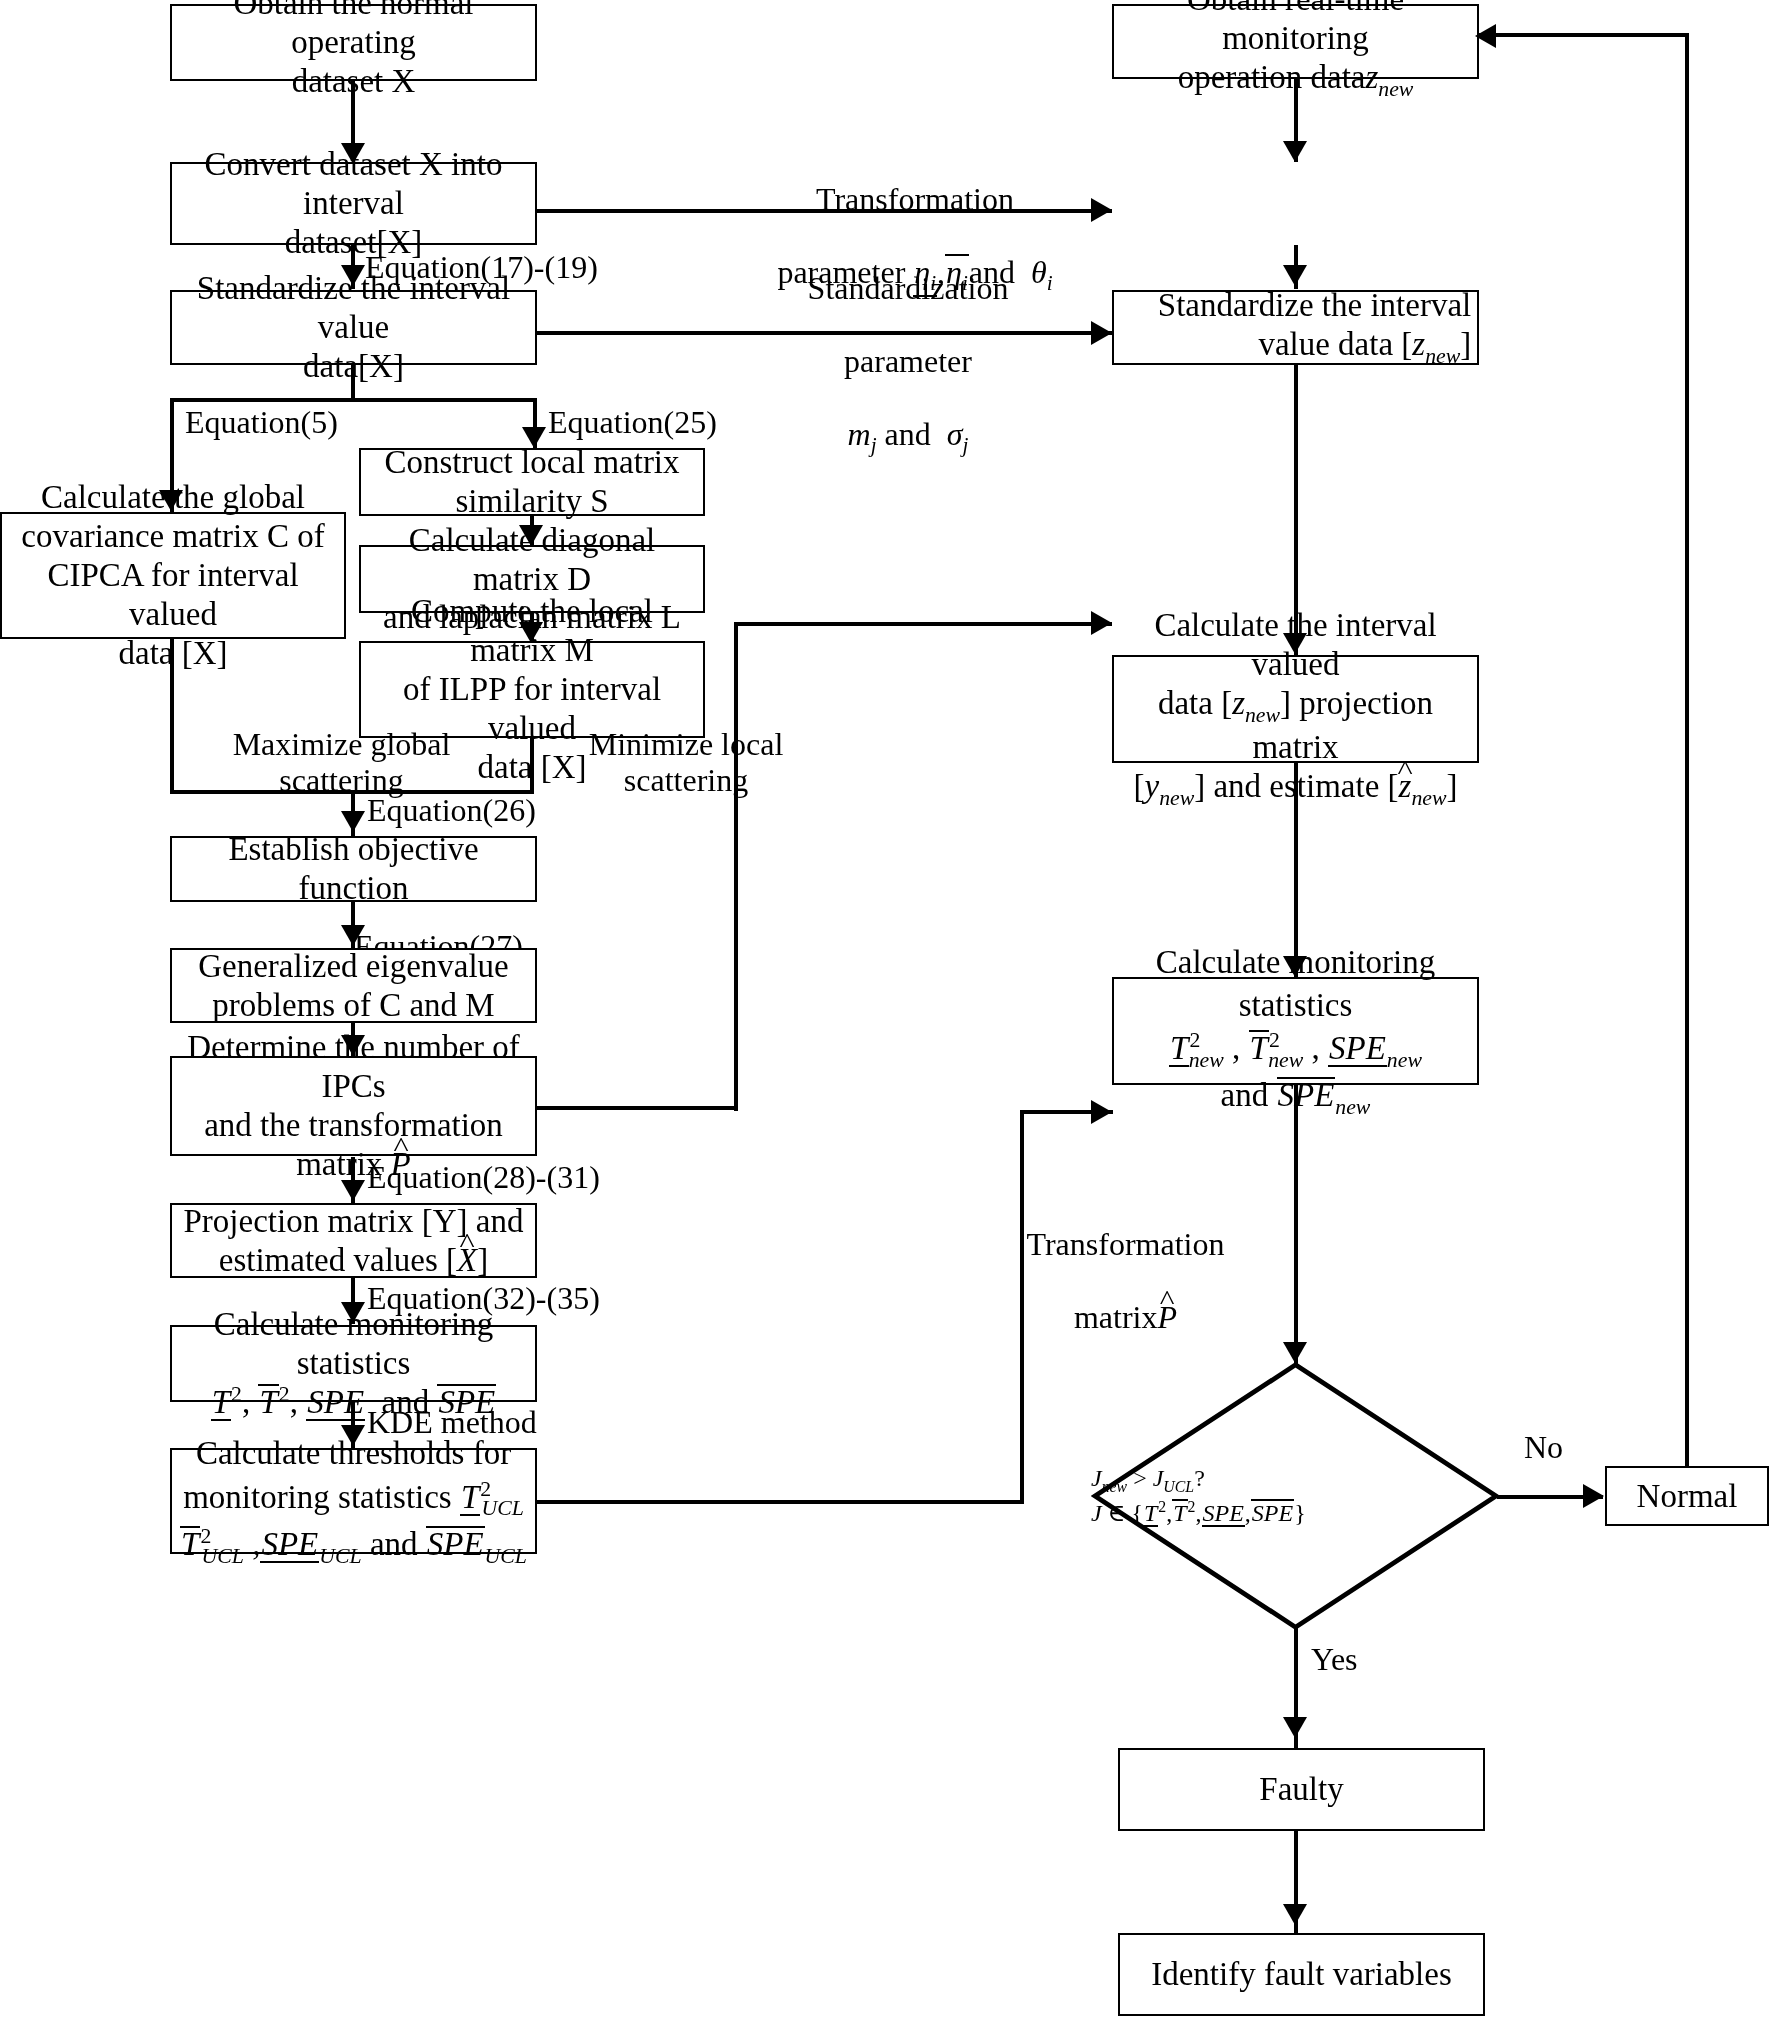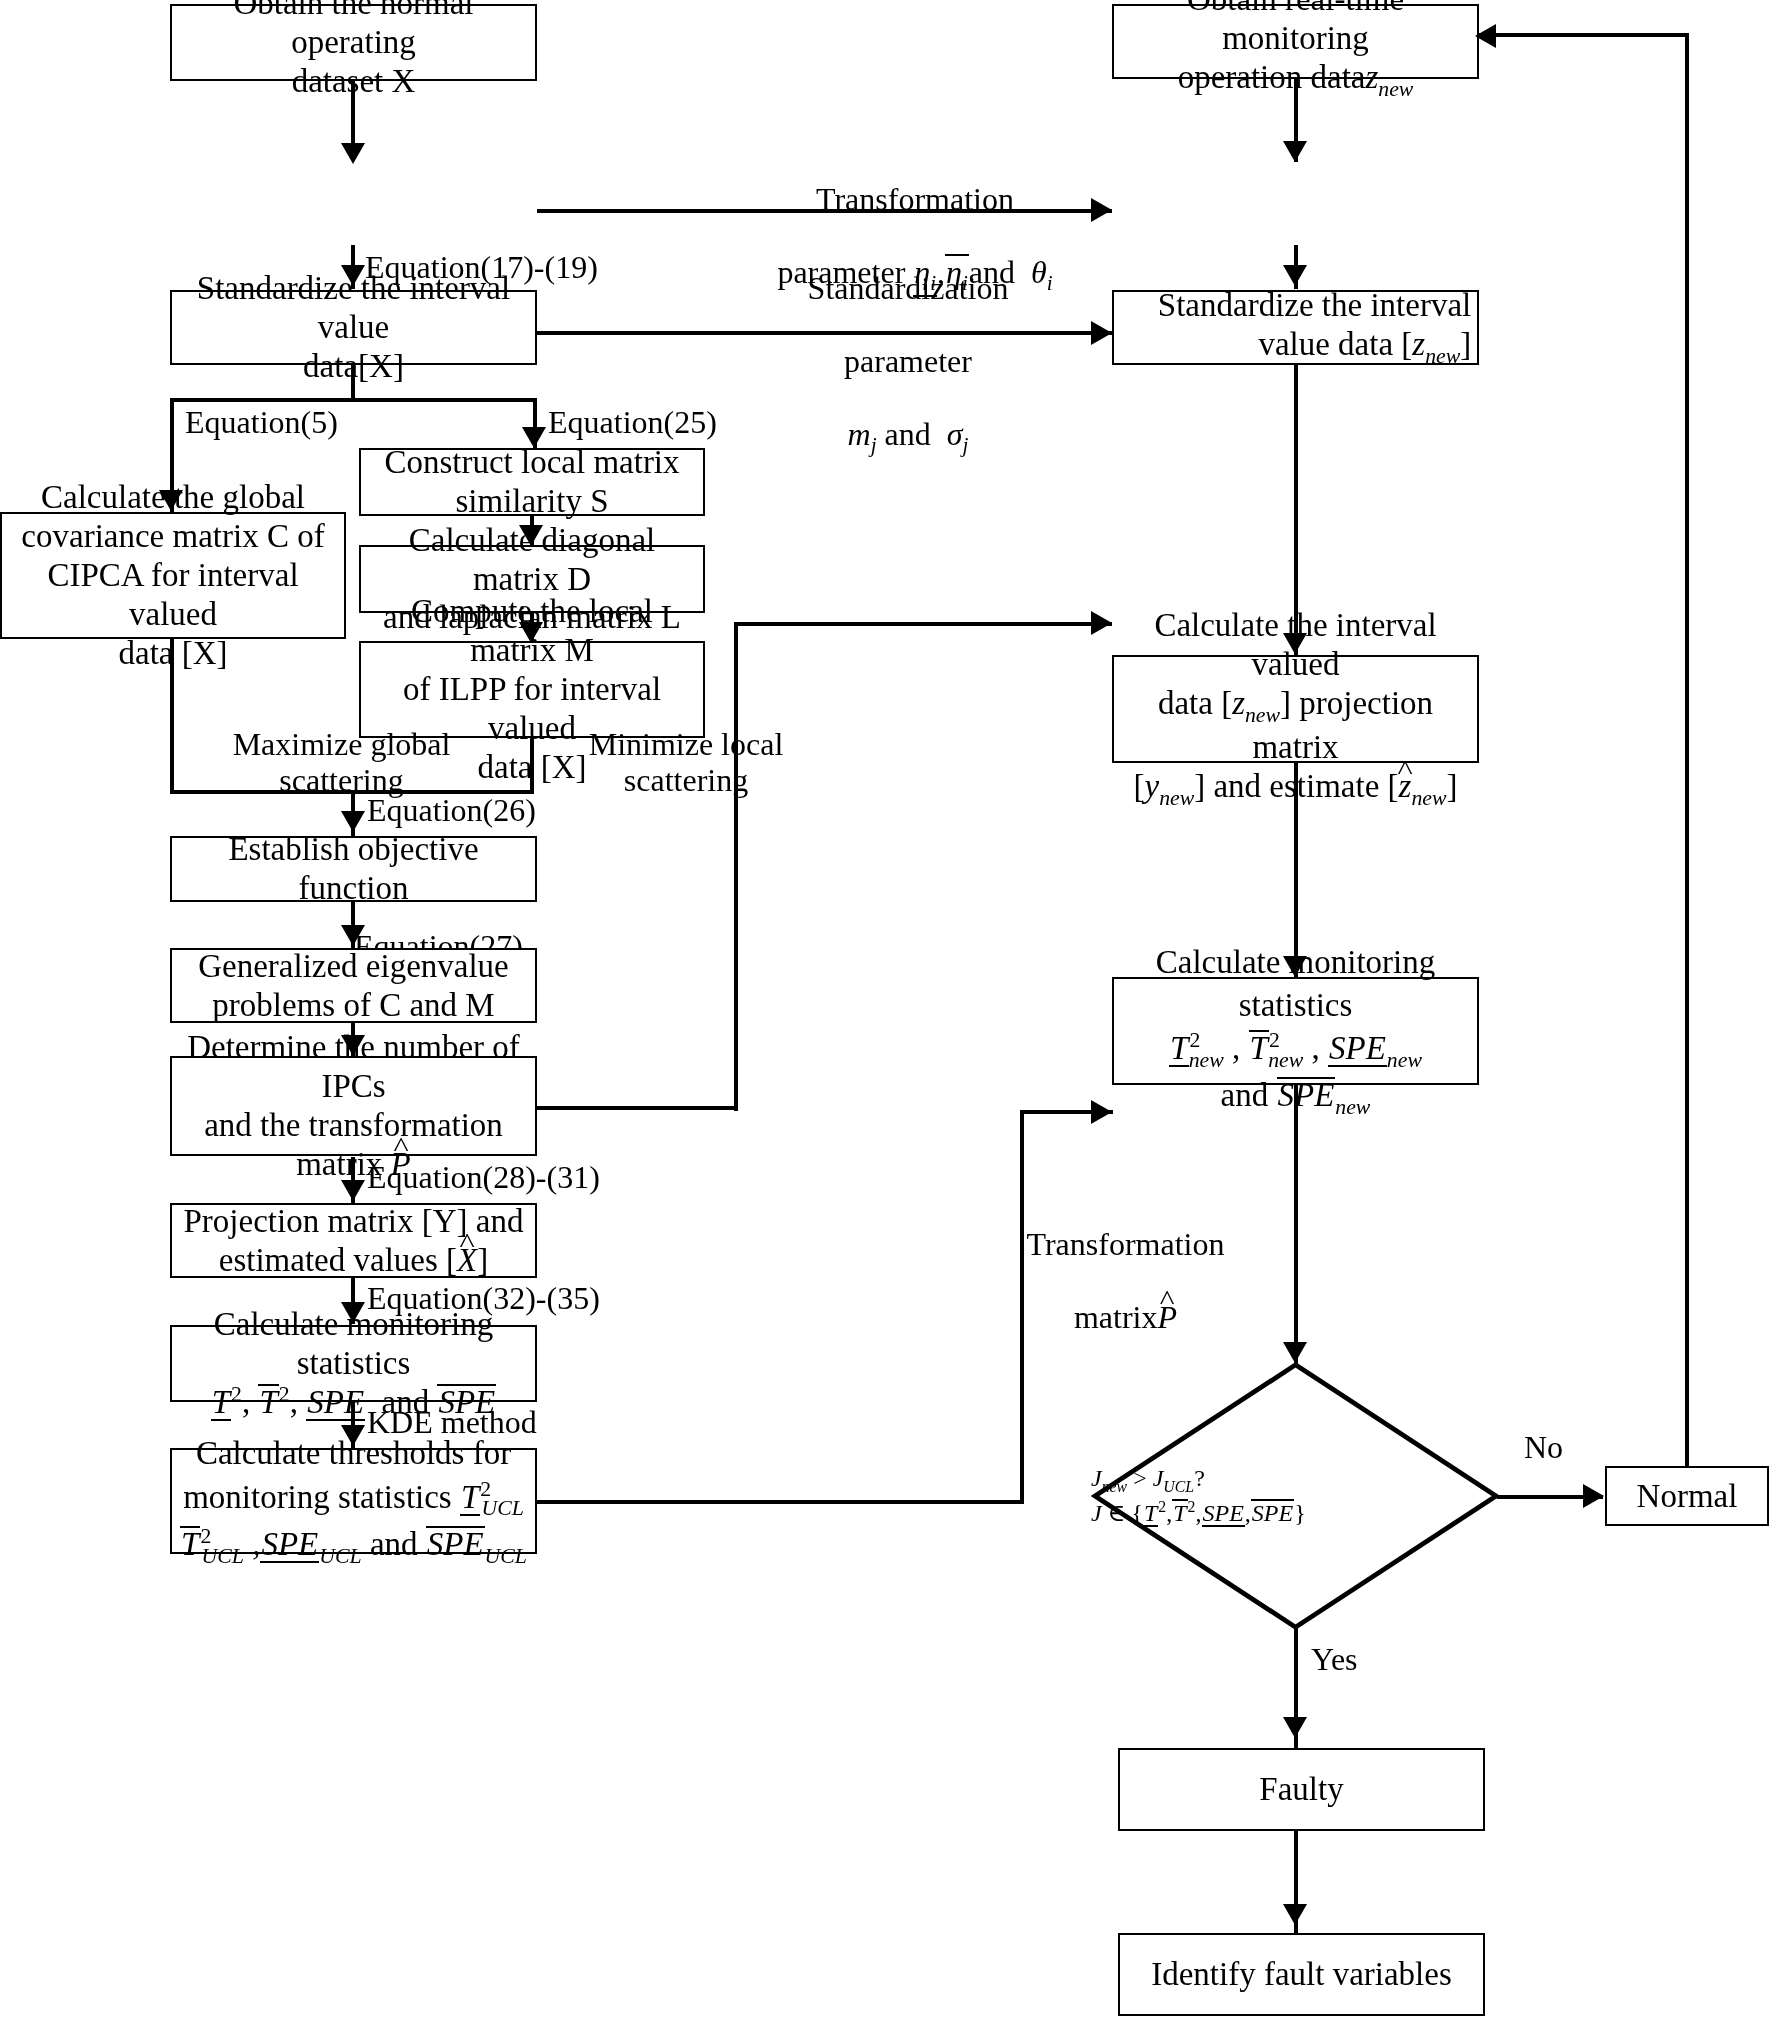--- a/index.html
+++ b/index.html
@@ -112,20 +112,26 @@
     <div class="txt">
       <span>Obtain the normal operating</span><br>
       <span>dataset X</span>
     </div>
   </div>
 
   <div class="ln vline" style="left:351px; top:81px; width:3.9px; height:70px;"></div>
   <div class="arrow-d" style="left:341px; top:143px;"></div>
 
 
+  <div class="box" style="left:170px; top:162px; width:367px; height:83px;">
+    <div class="txt">
+      <span>Convert dataset X into interval</span><br>
+      <span>dataset[X]</span>
+    </div>
+  </div>
 
   <div class="ln vline" style="left:351px; top:245px; width:3.9px; height:44px;"></div>
   <div class="arrow-d" style="left:341px; top:265px;"></div>
 
   <div class="lbl left" style="left:365px; top:249px; width:290px;">Equation(17)-(19)</div>
 
   <div class="ln hline" style="left:537px; top:209px; width:575px; height:3.9px;"></div>
   <div class="arrow-r" style="left:1091px; top:198px;"></div>
 
   <div class="lbl" style="left:722px; top:145px; width:386px;">

